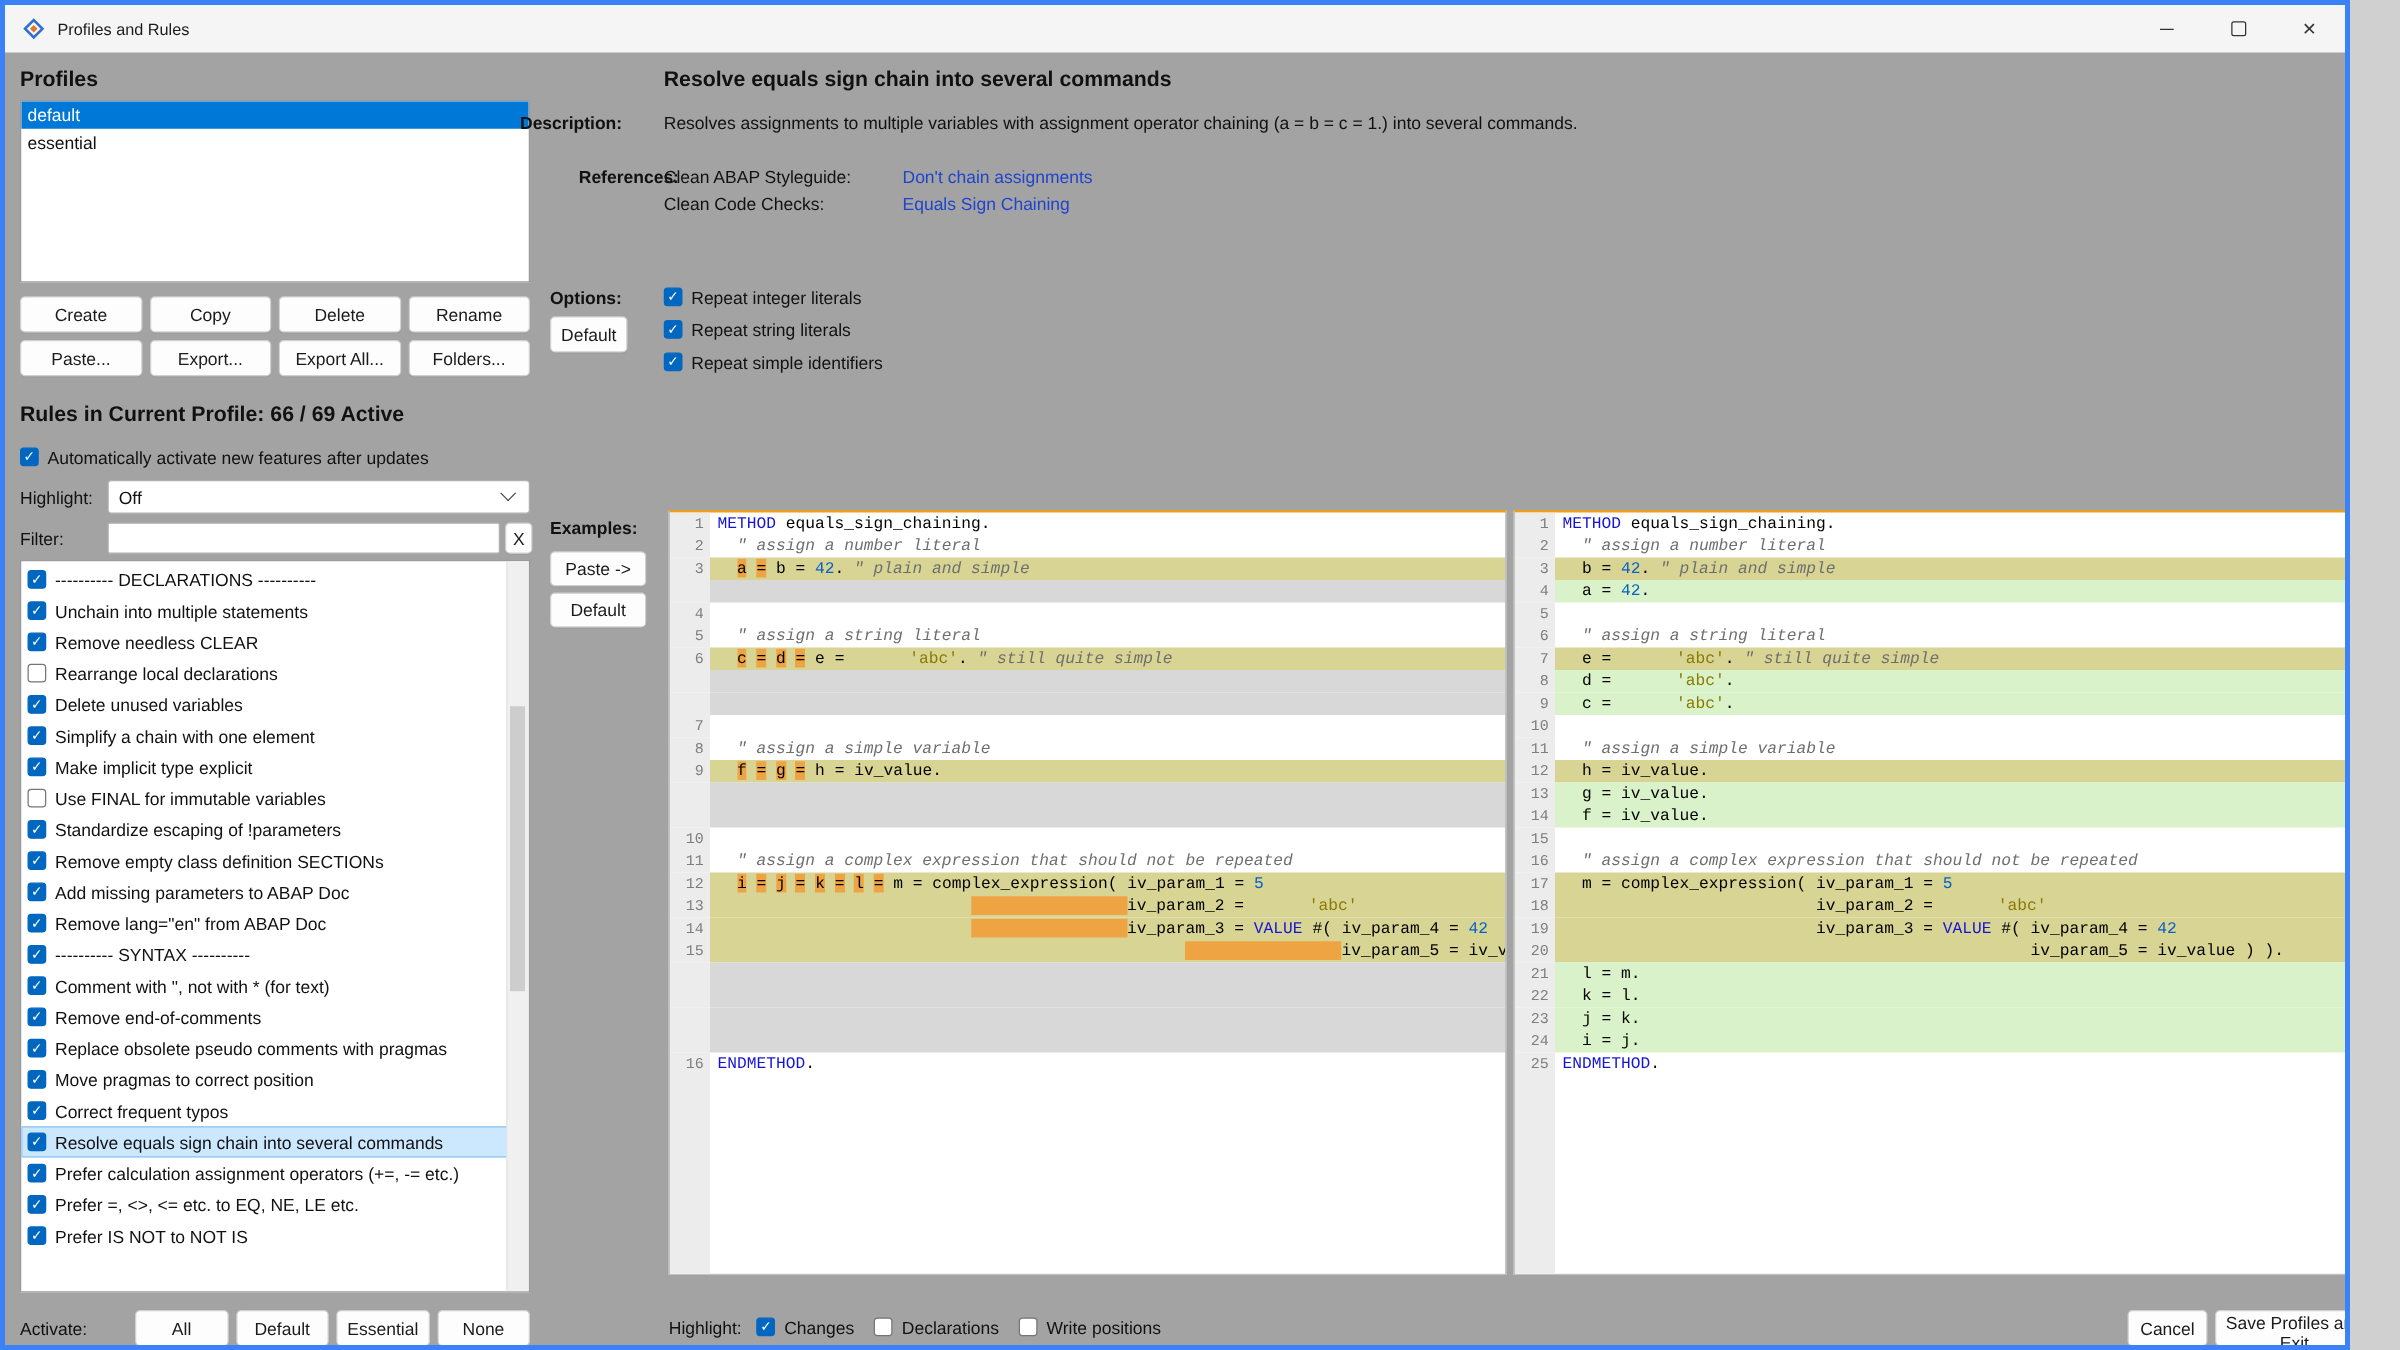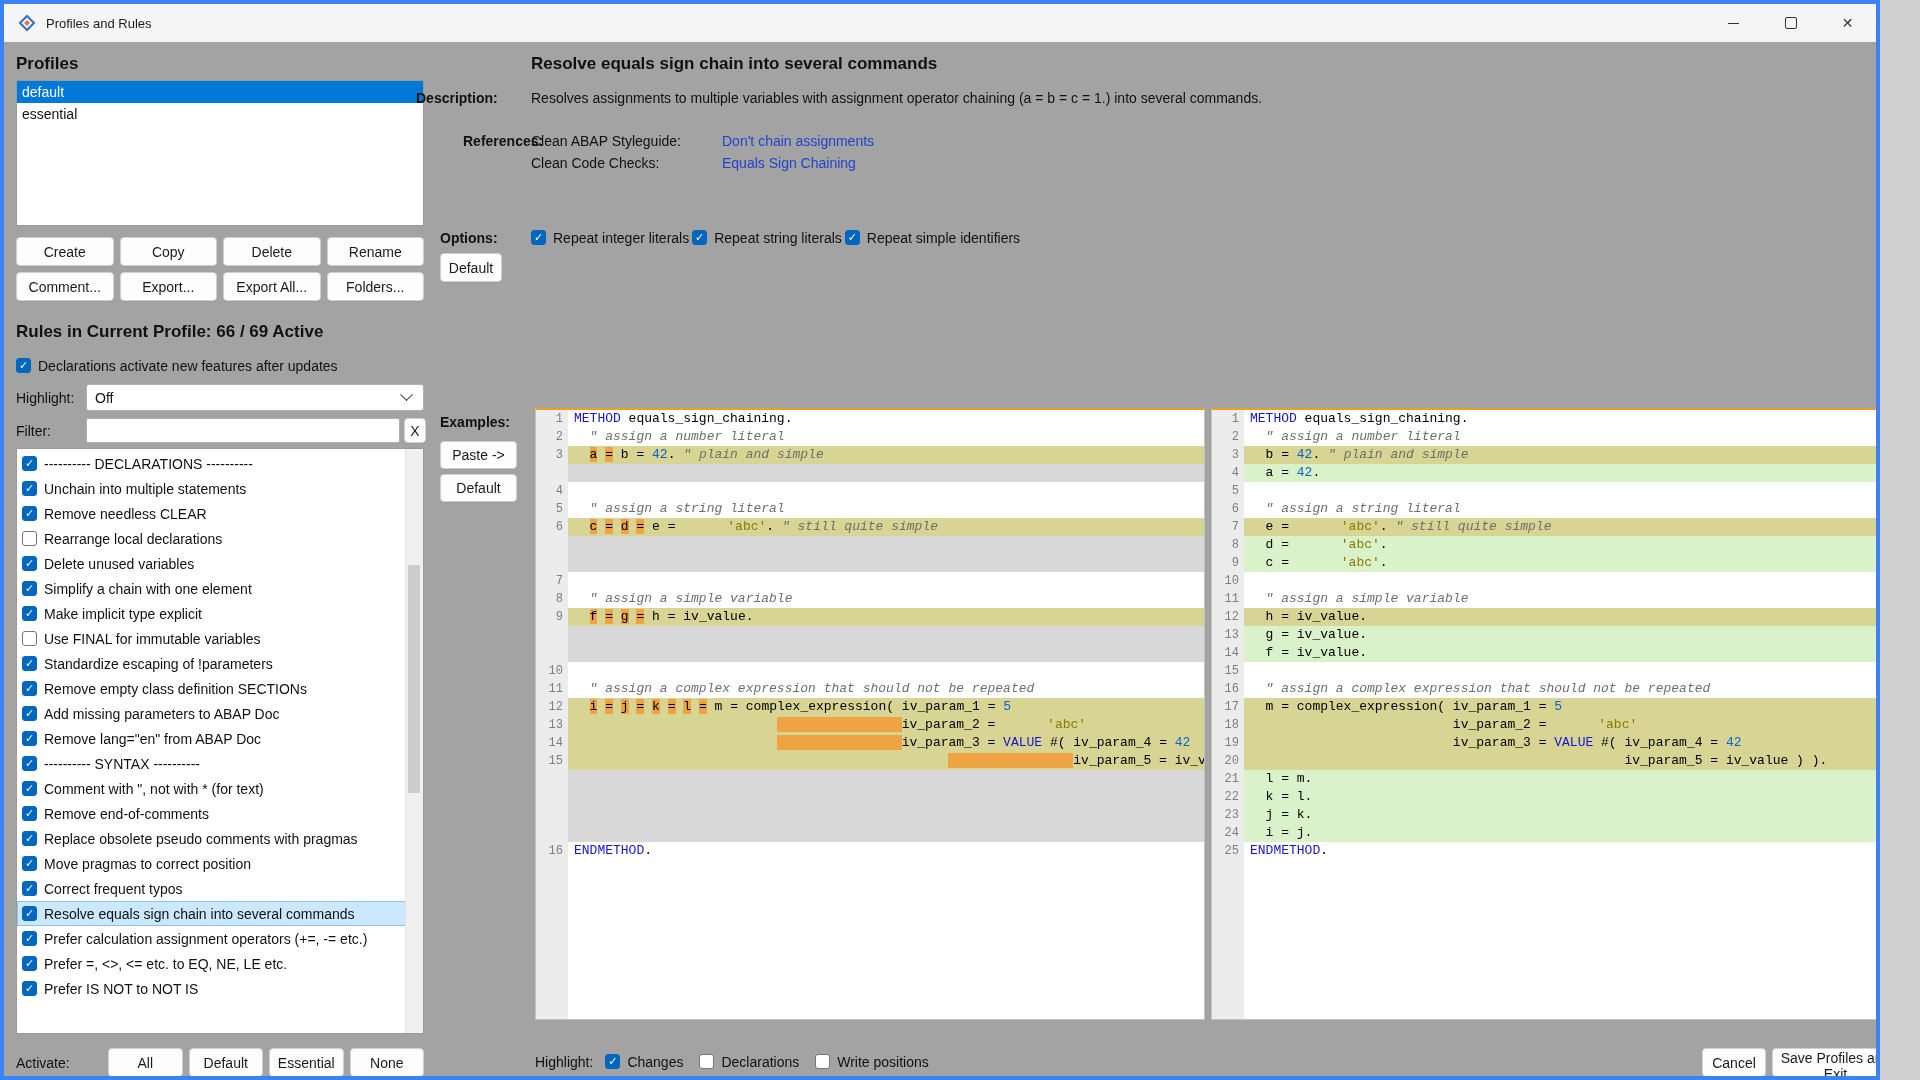--- a/index.html
+++ b/index.html
@@ -58,21 +58,21 @@
   .vthumb{position:absolute;left:2px;width:12px;background:#cdcdcd;}
   #activate-row{position:absolute;left:12px;top:1044px;width:408px;display:flex;align-items:center;}
   #activate-row .lbl{width:92px;}
   #activate-buttons{flex:1;display:flex;gap:6px;}
   
   .abs{position:absolute;}
   #detail-title{left:527px;top:50px;}
   .ref-row{display:flex;align-items:center;height:22px;font-size:14px;gap:32px;}
   .ref-source{width:159px;}
   .ref-link{color:#2044cc;}
-  #options-list{position:absolute;left:527px;top:222px;display:flex;flex-direction:row;gap:3px;}
+  #options-list{position:absolute;left:527px;top:222px;display:flex;flex-direction:column;gap:3px;}
   #footer-checks{display:flex;gap:16px;}
   
   .code-panel{position:absolute;top:404px;height:612px;background:#fff;border:1px solid #c3c3c3;
               border-top:2px solid #ec9f1e;box-sizing:border-box;display:flex;flex-direction:column;overflow:hidden;}
   #code-left{left:531px;width:670px;}
   #code-right{left:1207px;width:687px;}
   .code-row{display:flex;height:18px;flex-shrink:0;}
   .code-row.bottom{flex:1;height:auto;}
   .gutter{width:32px;flex-shrink:0;background:#ececec;color:#7e7e7e;text-align:right;
           padding-right:5px;box-sizing:border-box;font:12px/18px "Liberation Mono",monospace;}
@@ -122,31 +122,31 @@
       <div class="profile-row">essential</div>
     </div>
 
   <div class="btn-row" style="top:233px;" id="btn-row-1">
       <button class="btn">Create</button>
       <button class="btn">Copy</button>
       <button class="btn">Delete</button>
       <button class="btn">Rename</button>
     </div>
   <div class="btn-row" style="top:268px;" id="btn-row-2">
-      <button class="btn">Comment...</button>
+      <button class="btn">Paste...</button>
       <button class="btn">Export...</button>
       <button class="btn">Export All...</button>
       <button class="btn">Folders...</button>
     </div>
 
   <div class="h1" style="left:12px;top:318px;">Rules in Current Profile: 66 / 69 Active</div>
 
   <label id="auto-row" class="check-row">
     <span class="cb on"></span>
-    <span>Declarations activate new features after updates</span>
+    <span>Automatically activate new features after updates</span>
   </label>
 
   <div id="highlight-row">
     <span class="lbl">Highlight:</span>
     <div class="select">
       <span>Off</span>
       <span class="chev"></span>
     </div>
   </div>
 

